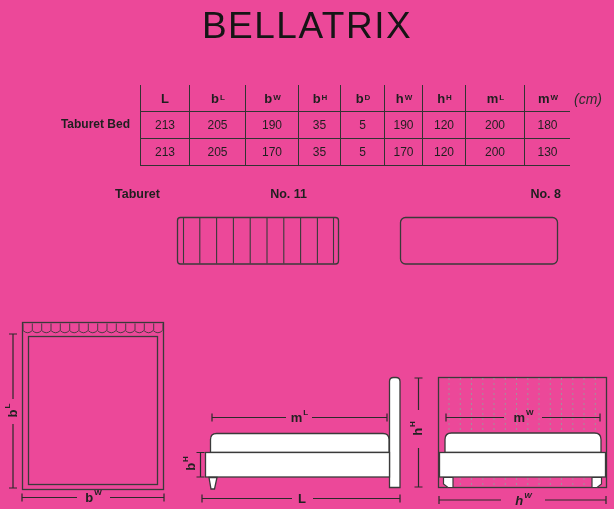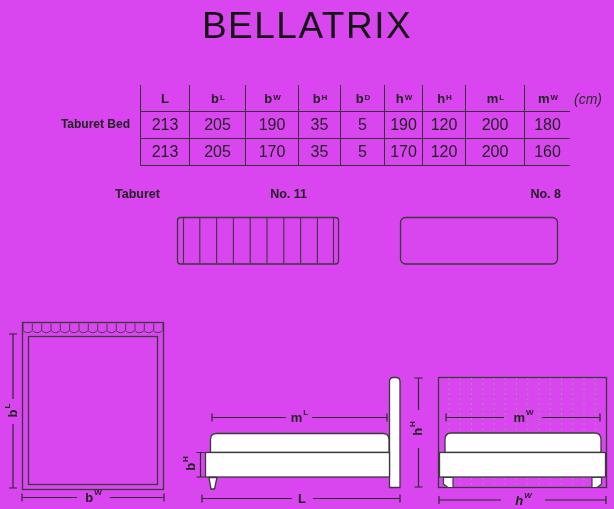--- a/index.html
+++ b/index.html
@@ -1,24 +1,24 @@
 <!DOCTYPE html>
 <html><head>
 <meta charset="utf-8">
 <style>
   html,body{margin:0;padding:0;background:#fff;}
-  .canvas{position:relative;width:614px;height:509px;background:#d946ef;overflow:hidden;
+  .canvas{position:relative;width:614px;height:509px;background:#ec4899;overflow:hidden;
           font-family:"Liberation Sans",sans-serif;color:#1f1f1f;}
   .title{position:absolute;left:0;top:5px;width:614px;text-align:center;
          font-size:37px;font-weight:300;letter-spacing:1.5px;color:#151515;}
   
   .spec-table{position:absolute;left:140px;top:85px;display:grid;
               grid-template-columns:49px 56px 53px 42px 44px 38px 43px 59px 46px;}
   .cell{border-left:1px solid #333;border-bottom:1px solid #333;height:26px;
-        display:flex;align-items:center;justify-content:center;font-size:16px;}
+        display:flex;align-items:center;justify-content:center;font-size:12px;}
   .cell.hdr{font-weight:bold;font-size:13px;}
   .cell.hdr sup{font-size:8px;font-weight:bold;position:relative;top:-1px;left:1px;}
   .row-header{position:absolute;left:20px;top:111px;width:110px;height:27px;line-height:27px;
               text-align:right;font-weight:bold;font-size:12px;}
   .unit-label{position:absolute;left:574px;top:91px;font-style:italic;font-size:14px;color:#2c2c2c;}
   .lbl{position:absolute;font-weight:bold;font-size:12.5px;text-align:right;width:100px;}
   
   .dim{position:absolute;font-size:13px;font-weight:bold;color:#222;white-space:nowrap;
        transform:translate(-50%,-50%);}
   .dim.rot{transform:translate(-50%,-50%) rotate(-90deg);}
@@ -84,21 +84,21 @@
     <div class="cell">180</div>
 
     <div class="cell">213</div>
     <div class="cell">205</div>
     <div class="cell">170</div>
     <div class="cell">35</div>
     <div class="cell">5</div>
     <div class="cell">170</div>
     <div class="cell">120</div>
     <div class="cell">200</div>
-    <div class="cell">160</div>
+    <div class="cell">130</div>
   </div>
 
   <span class="lbl" style="left:60px;top:187px;">Taburet</span>
   <span class="lbl" style="left:207px;top:187px;">No. 11</span>
   <span class="lbl" style="left:461px;top:187px;">No. 8</span>
 
   <svg width="614" height="509" viewBox="0 0 614 509">
 
     <g stroke="#3a3a3a" stroke-width="1.3" fill="none">
       <rect x="177.5" y="217.5" width="161" height="46.5" rx="3"></rect>

